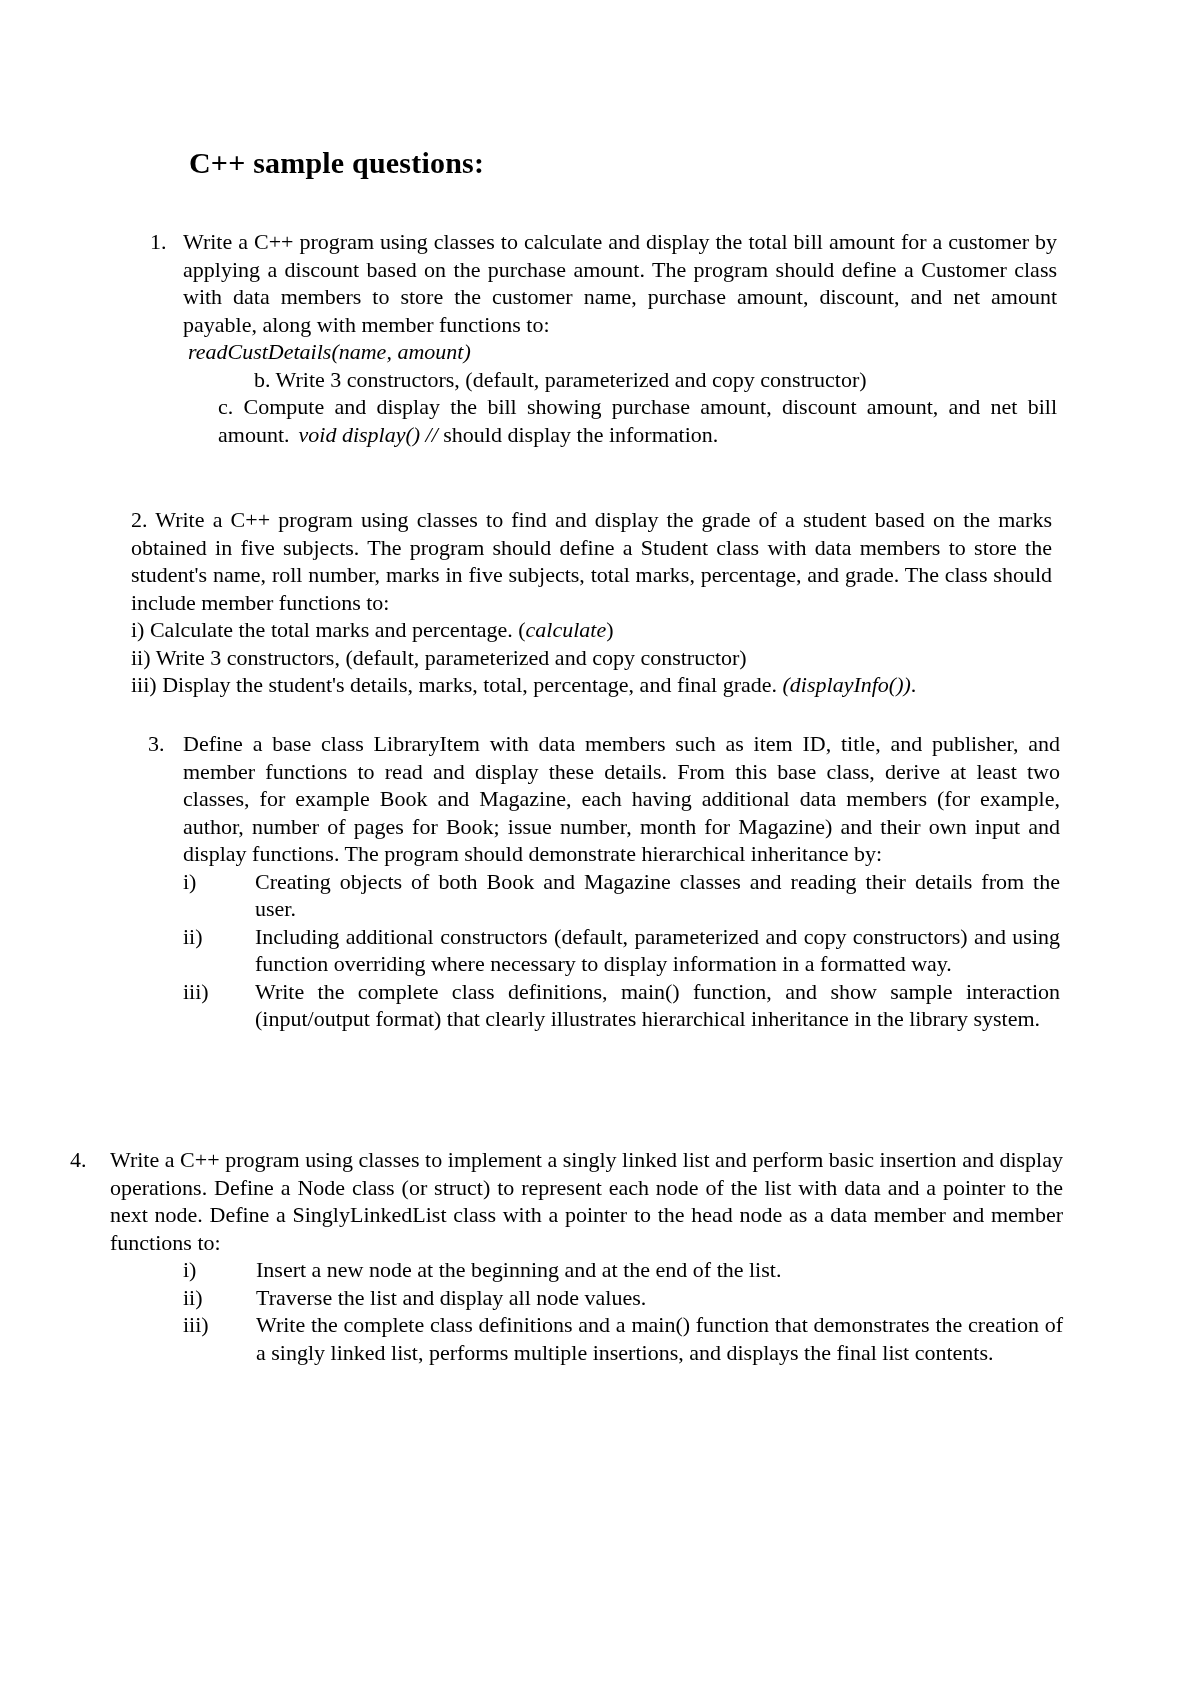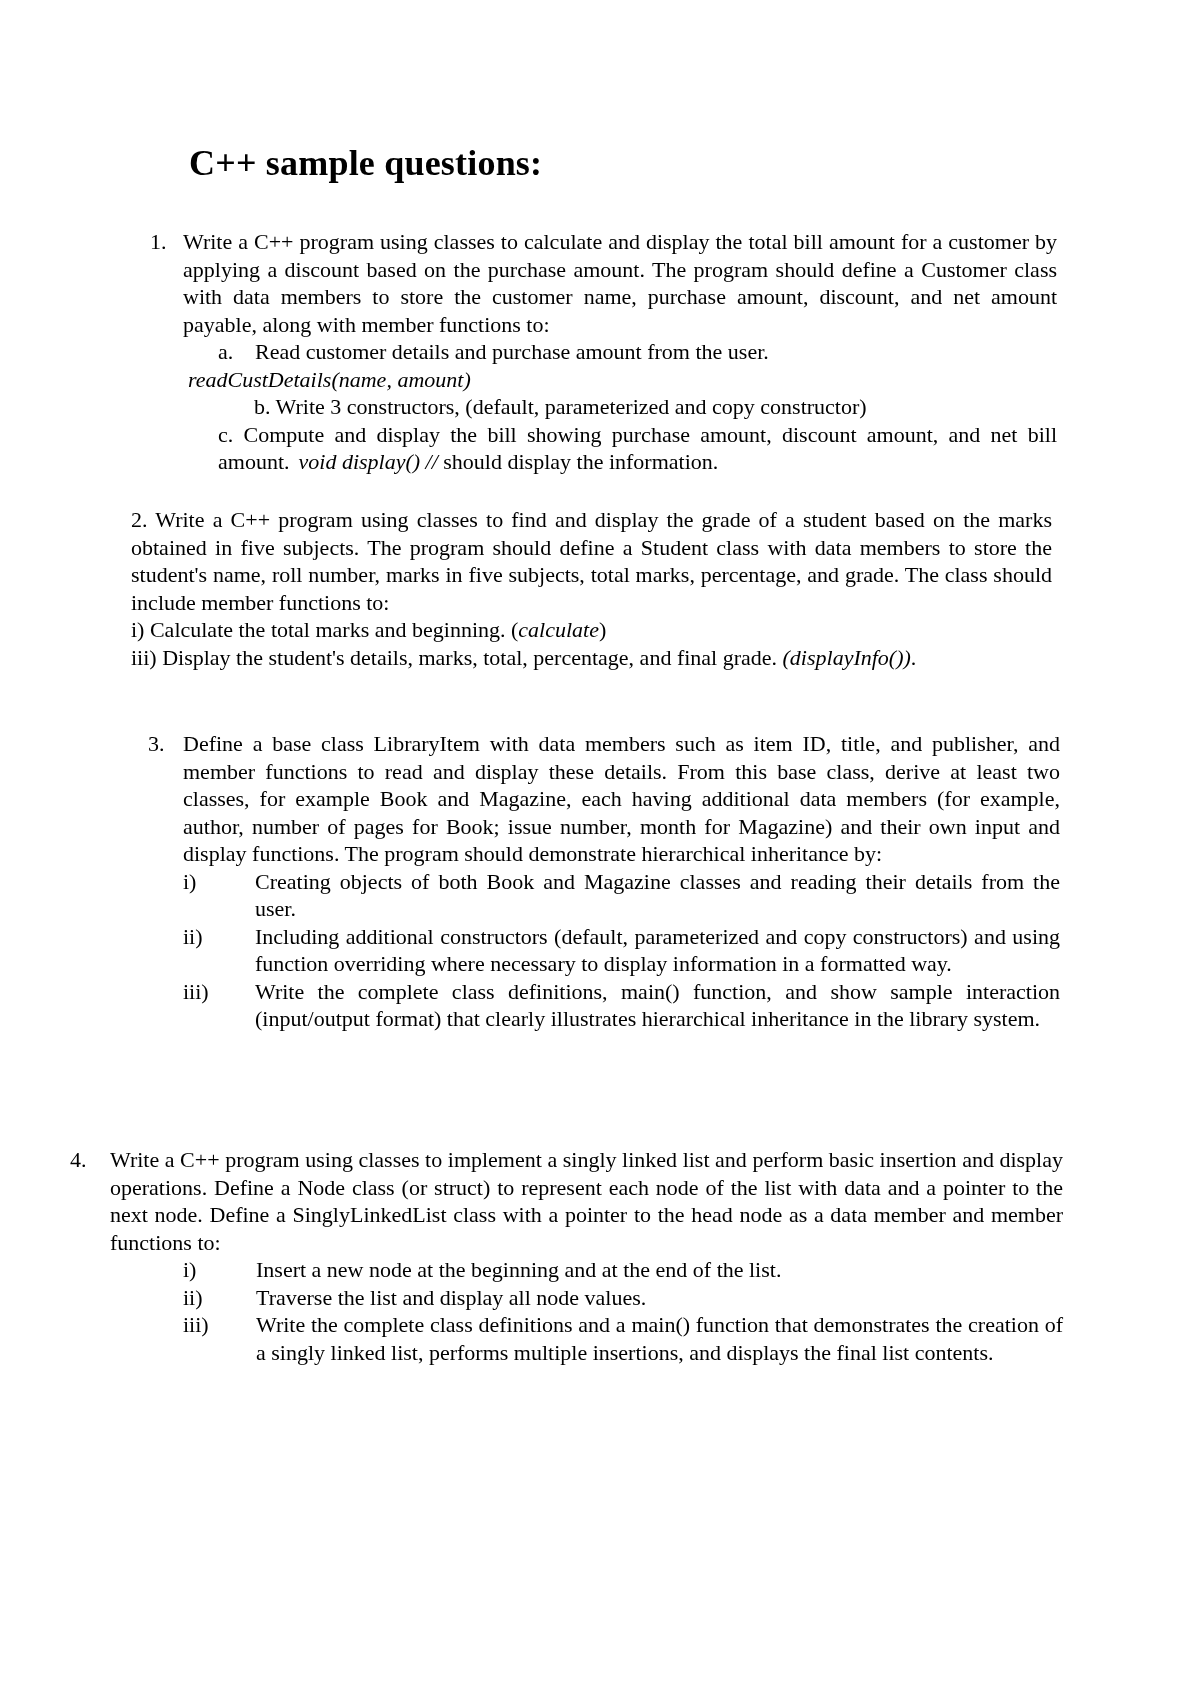--- a/index.html
+++ b/index.html
@@ -9,21 +9,21 @@
     height: 1696px;
     background: #ffffff;
     color: #000000;
     font-family: "Liberation Serif", "DejaVu Serif", serif;
     overflow: hidden;
   }
   .title {
     position: absolute;
     left: 189px;
     top: 146px;
-    font-size: 36px;
+    font-size: 30px;
     font-weight: bold;
     line-height: 34px;
     letter-spacing: 0.2px;
   }
   .block {
     position: absolute;
     font-size: 22px;
     line-height: 27.5px;
   }
   .q1 { left: 150px; top: 228px; width: 907px; }
@@ -58,29 +58,29 @@
 </style>
 </head>
 <body>
 
 <div class="page">
 
   <div class="title">C++ sample questions:</div>
 
   <div class="block q1">
     <div class="hang"><span class="num">1.</span><span>Write a C++ program using classes to calculate and display the total bill amount for a customer by applying a discount based on the purchase amount. The program should define a Customer class with data members to store the customer name, purchase amount, discount, and net amount payable, along with member functions to:</span></div>
-    <div class="sub-a"><span class="lbl">a.</span><span>Read customer details and purchase amount from the user.</span></div>
     <div class="func">readCustDetails(name, amount)</div>
     <div class="sub-b"><span class="lbl">b.</span><span> Write 3 constructors, (default, parameterized and copy constructor)</span></div>
     <div class="sub-c"><span class="lbl">c.</span><span> Compute and display the bill showing purchase amount, discount amount, and net bill amount.</span><span class="it gap-left">void display() //</span><span> should display the information.</span></div>
   </div>
 
   <div class="block q2">
     <div class="body">2. Write a C++ program using classes to find and display the grade of a student based on the marks obtained in five subjects. The program should define a Student class with data members to store the student's name, roll number, marks in five subjects, total marks, percentage, and grade. The class should include member functions to:</div>
-    <div class="plain"><span>i) Calculate the total marks and beginning. (</span><span class="it">calculate</span><span>)</span></div>
+    <div class="plain"><span>i) Calculate the total marks and percentage. (</span><span class="it">calculate</span><span>)</span></div>
+    <div class="plain">ii) Write 3 constructors, (default, parameterized and copy constructor)</div>
     <div class="plain"><span>iii) Display the student's details, marks, total, percentage, and final grade. </span><span class="it">(displayInfo())</span><span>.</span></div>
   </div>
 
   <div class="block q3">
     <div class="hang"><span class="num">3.</span><span>Define a base class LibraryItem with data members such as item ID, title, and publisher, and member functions to read and display these details. From this base class, derive at least two classes, for example Book and Magazine, each having additional data members (for example, author, number of pages for Book; issue number, month for Magazine) and their own input and display functions. The program should demonstrate hierarchical inheritance by:</span></div>
     <div class="roman-item"><span class="lbl">i)</span><span>Creating objects of both Book and Magazine classes and reading their details from the user.</span></div>
     <div class="roman-item"><span class="lbl">ii)</span><span>Including additional constructors (default, parameterized and copy constructors) and using function overriding where necessary to display information in a formatted way.</span></div>
     <div class="roman-item"><span class="lbl">iii)</span><span>Write the complete class definitions, main() function, and show sample interaction (input/output format) that clearly illustrates hierarchical inheritance in the library system.</span></div>
   </div>
 

